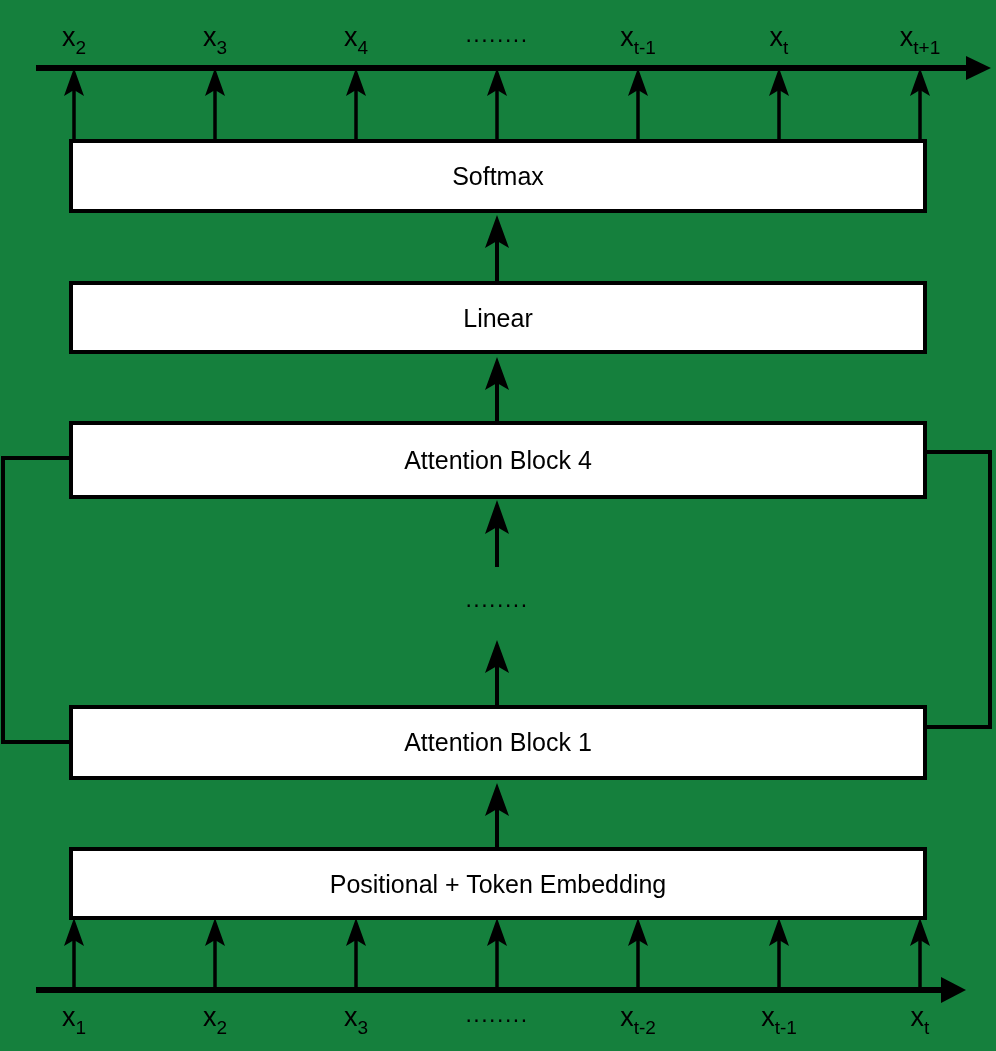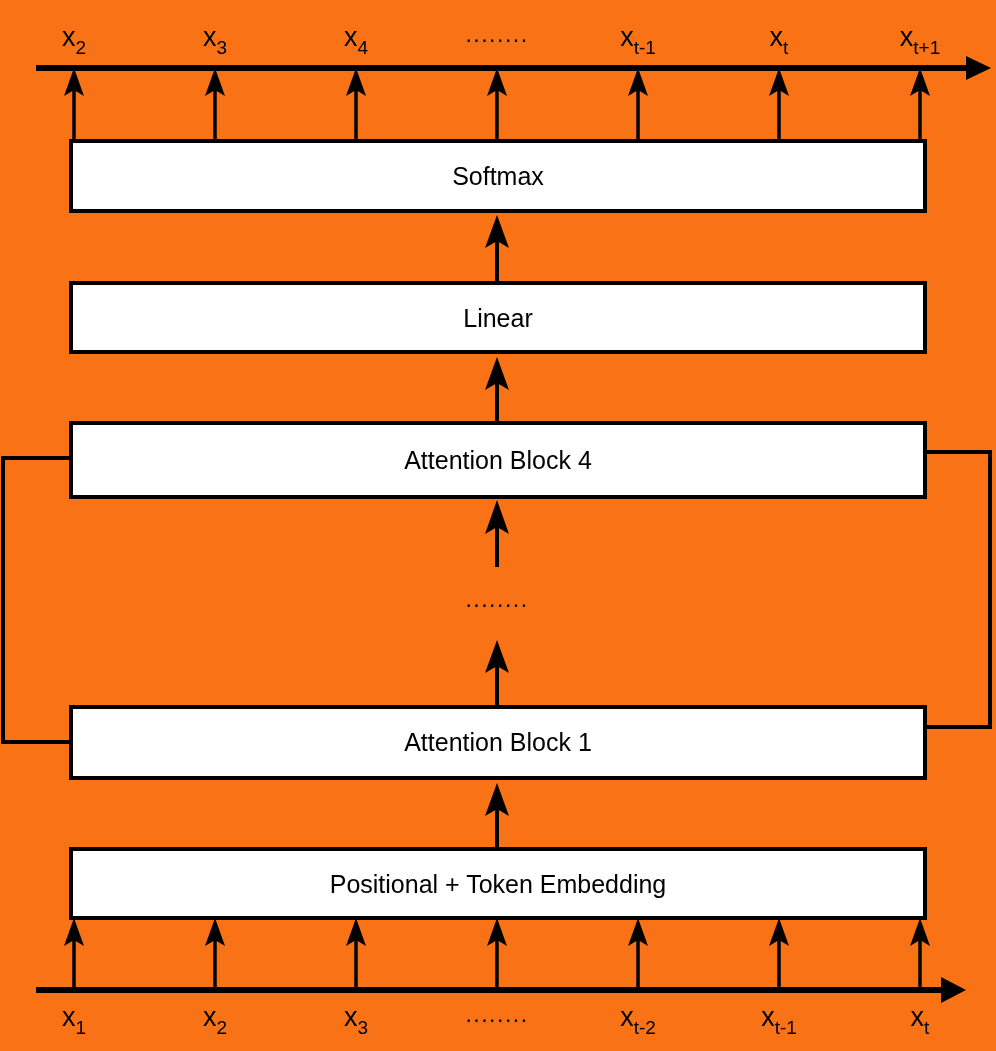--- a/index.html
+++ b/index.html
@@ -8,21 +8,21 @@
     background: #ffffff;
   }
   body {
     font-family: "Liberation Sans", sans-serif;
     color: #000000;
   }
   #diagram-root {
     position: relative;
     width: 996px;
     height: 1051px;
-    background: #f97316;
+    background: #15803d;
     overflow: hidden;
   }
   #diagram-svg {
     position: absolute;
     left: 0;
     top: 0;
     width: 996px;
     height: 1051px;
   }
   .tick-label {

